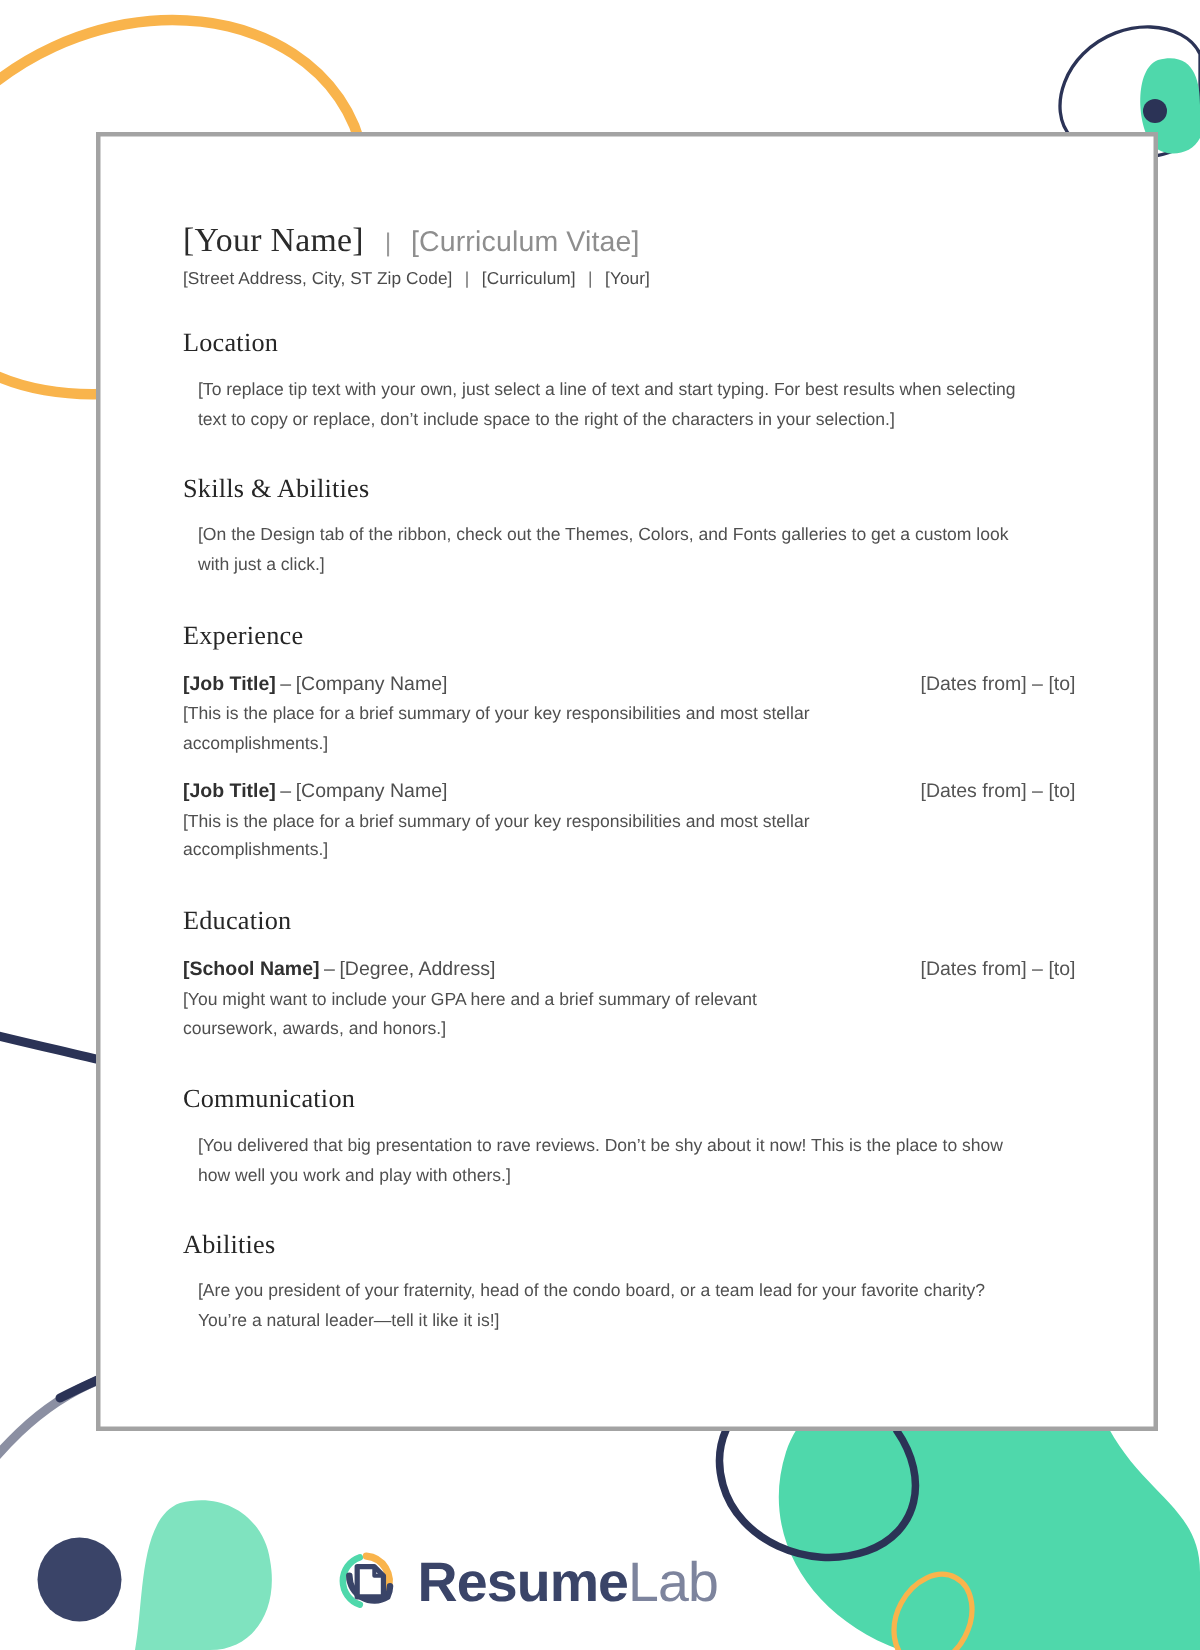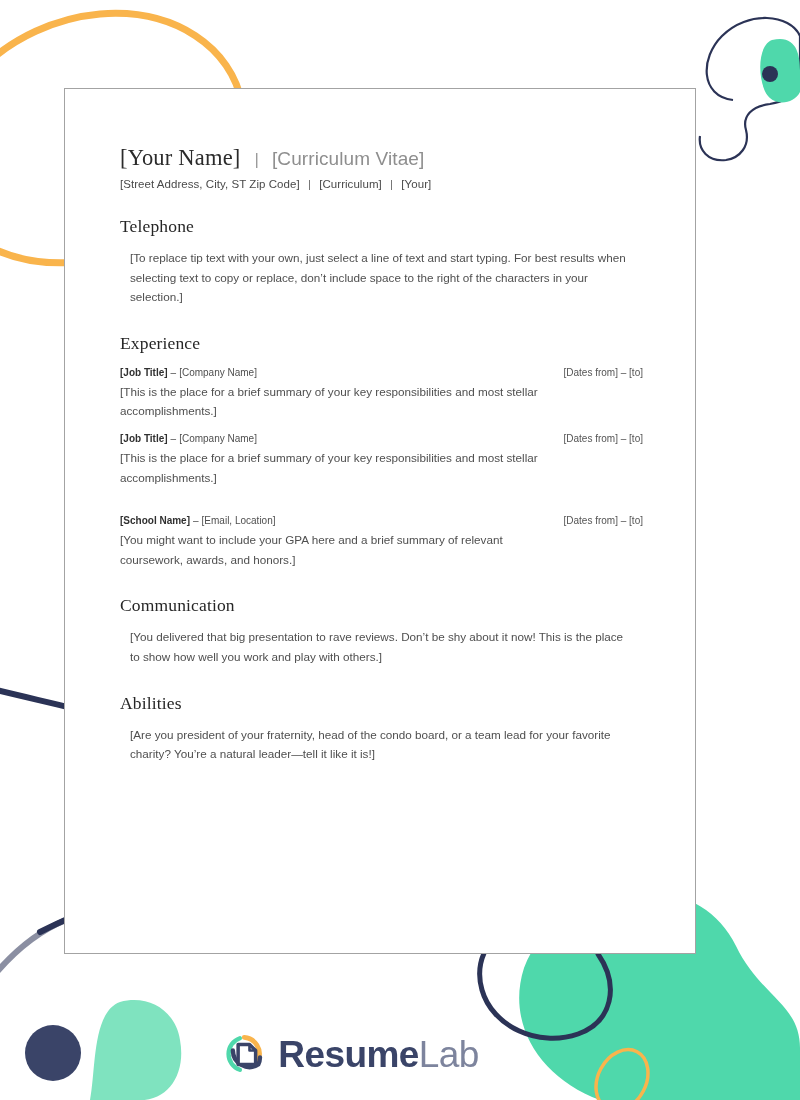--- a/index.html
+++ b/index.html
@@ -22,24 +22,24 @@
     height: 1100px;
     z-index: 1;
     pointer-events: none;
   }
 
   
   #resume-page {
     position: absolute;
     left: 64px;
     top: 88px;
-    width: 632px;
+    width: 708px;
     height: 866px;
     background: #ffffff;
-    border: 1px solid #a3a3a3;
+    border: 3px solid #a3a3a3;
     box-sizing: border-box;
     z-index: 5;
     overflow: hidden;
   }
 
   .page-inner {
     padding: 56px 52px 0 55px;
   }
 
   
@@ -107,21 +107,21 @@
     margin-bottom: 10px;
   }
   .entry:last-child {
     margin-bottom: 0;
   }
   .entry-head {
     display: flex;
     justify-content: space-between;
     align-items: baseline;
     font-family: "Liberation Sans", sans-serif;
-    font-size: 10px;
+    font-size: 13px;
     color: #4f4f4f;
     line-height: 1.68;
   }
   .entry-left { white-space: nowrap; }
   .entry-title {
     font-weight: bold;
     color: #303030;
   }
   .entry-dash { margin: 0 3px; }
   .entry-dates {
@@ -219,24 +219,28 @@
       <div class="contact-line">
         <span>[Street Address, City, ST Zip Code]</span>
         <span class="c-sep">|</span>
         <span>[Curriculum]</span>
         <span class="c-sep">|</span>
         <span>[Your]</span>
       </div>
     </div>
 
     <div class="section">
-      <h2 class="section-title">Telephone</h2>
+      <h2 class="section-title">Location</h2>
       <p class="body-text">[To replace tip text with your own, just select a line of text and start typing. For best results when selecting text to copy or replace, don’t include space to the right of the characters in your selection.]</p>
     </div>
 
+    <div class="section">
+      <h2 class="section-title">Skills &amp; Abilities</h2>
+      <p class="body-text">[On the Design tab of the ribbon, check out the Themes, Colors, and Fonts galleries to get a custom look with just a click.]</p>
+    </div>
 
     <div class="section">
       <h2 class="section-title">Experience</h2>
 
       <div class="entry">
         <div class="entry-head">
           <span class="entry-left">
             <span class="entry-title">[Job Title]</span><span class="entry-dash">–</span><span>[Company Name]</span>
           </span>
           <span class="entry-dates">[Dates from] – [to]</span>
@@ -249,25 +253,26 @@
           <span class="entry-left">
             <span class="entry-title">[Job Title]</span><span class="entry-dash">–</span><span>[Company Name]</span>
           </span>
           <span class="entry-dates">[Dates from] – [to]</span>
         </div>
         <p class="entry-desc">[This is the place for a brief summary of your key responsibilities and most stellar accomplishments.]</p>
       </div>
     </div>
 
     <div class="section">
+      <h2 class="section-title">Education</h2>
 
       <div class="entry">
         <div class="entry-head">
           <span class="entry-left">
-            <span class="entry-title">[School Name]</span><span class="entry-dash">–</span><span>[Email, Location]</span>
+            <span class="entry-title">[School Name]</span><span class="entry-dash">–</span><span>[Degree, Address]</span>
           </span>
           <span class="entry-dates">[Dates from] – [to]</span>
         </div>
         <p class="entry-desc">[You might want to include your GPA here and a brief summary of relevant coursework, awards, and honors.]</p>
       </div>
     </div>
 
     <div class="section">
       <h2 class="section-title">Communication</h2>
       <p class="body-text">[You delivered that big presentation to rave reviews. Don’t be shy about it now! This is the place to show how well you work and play with others.]</p>

